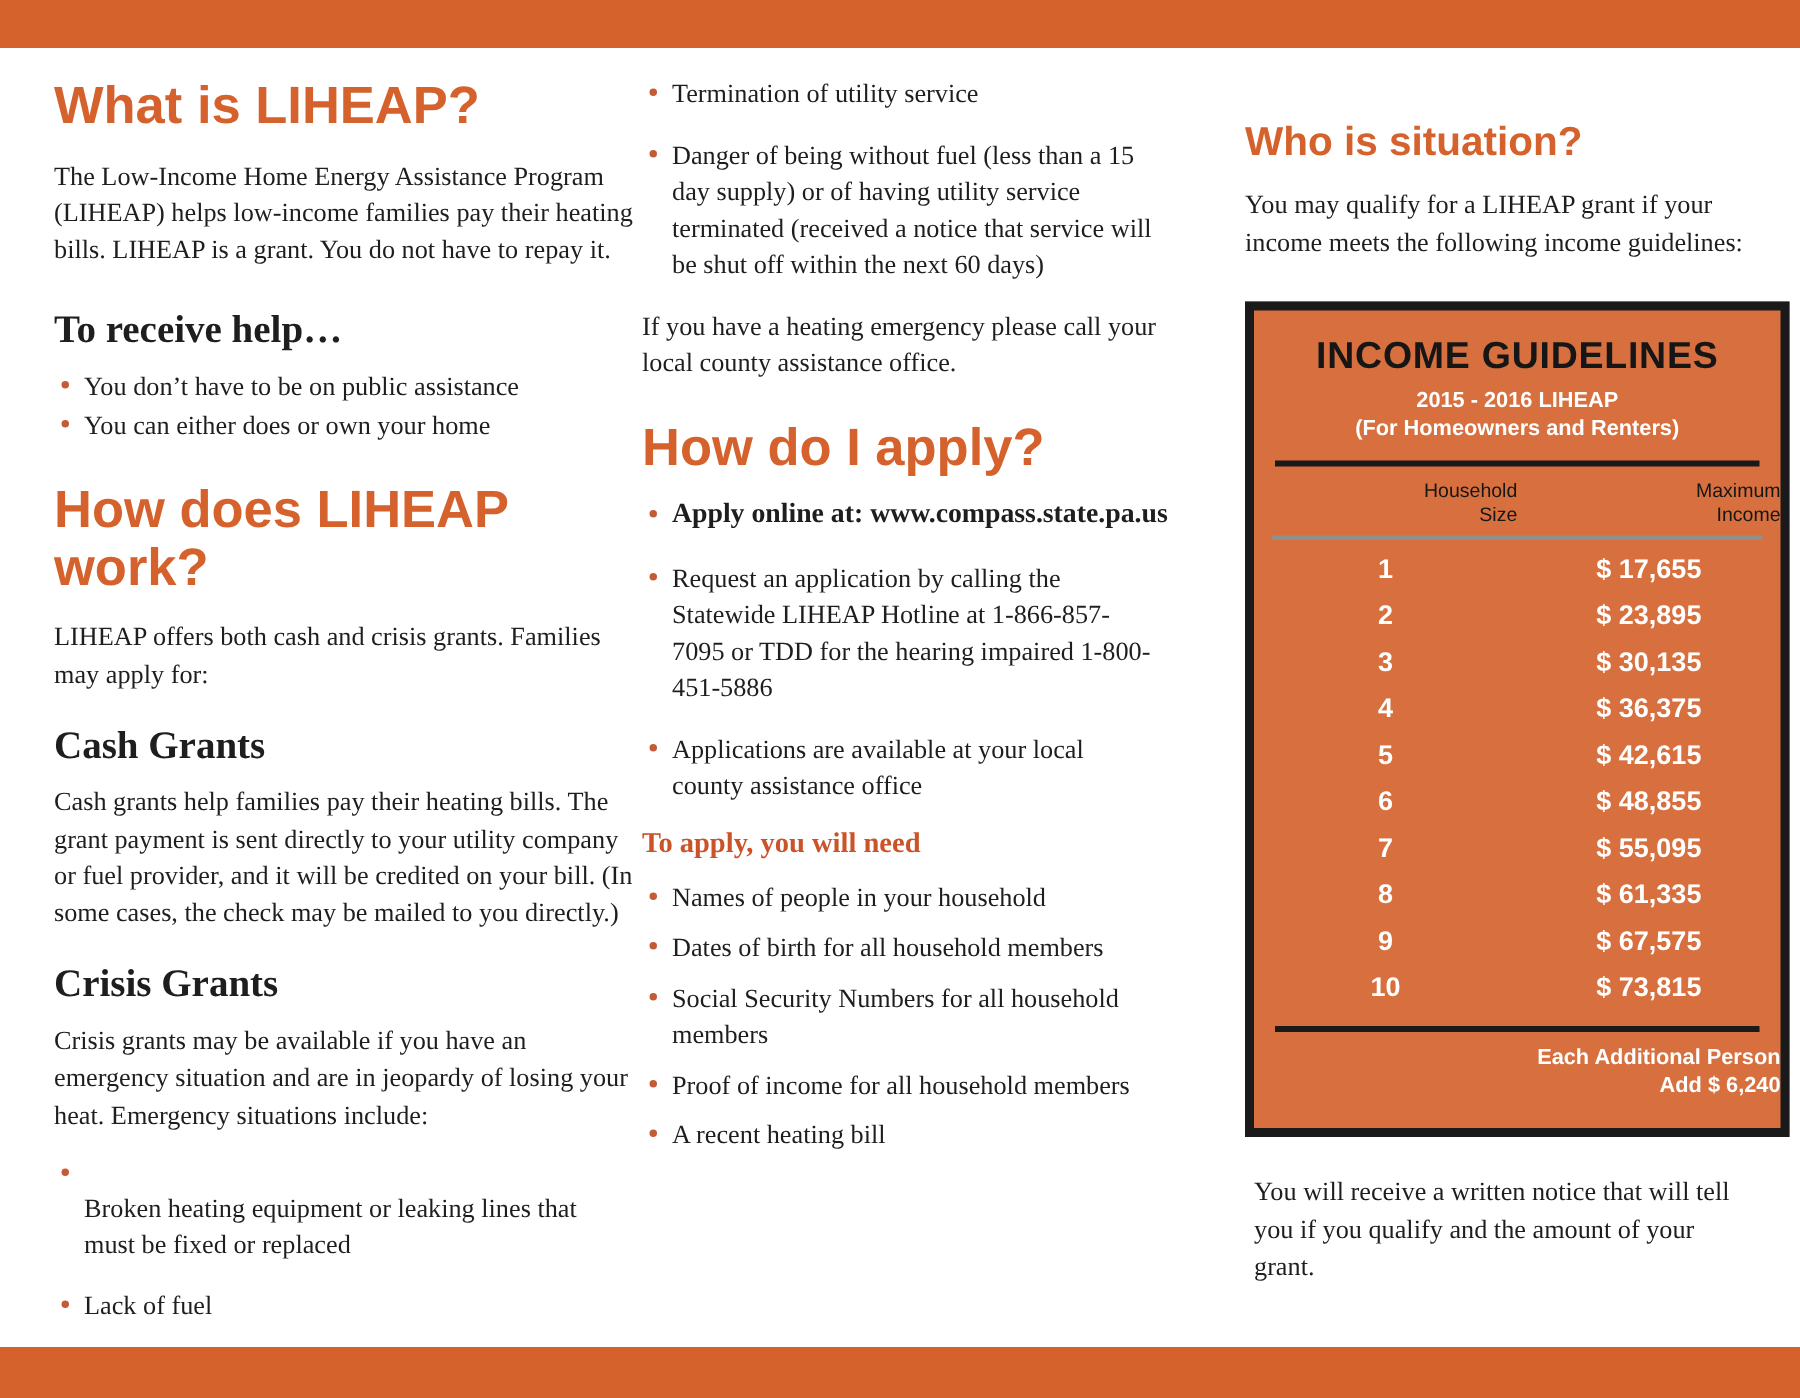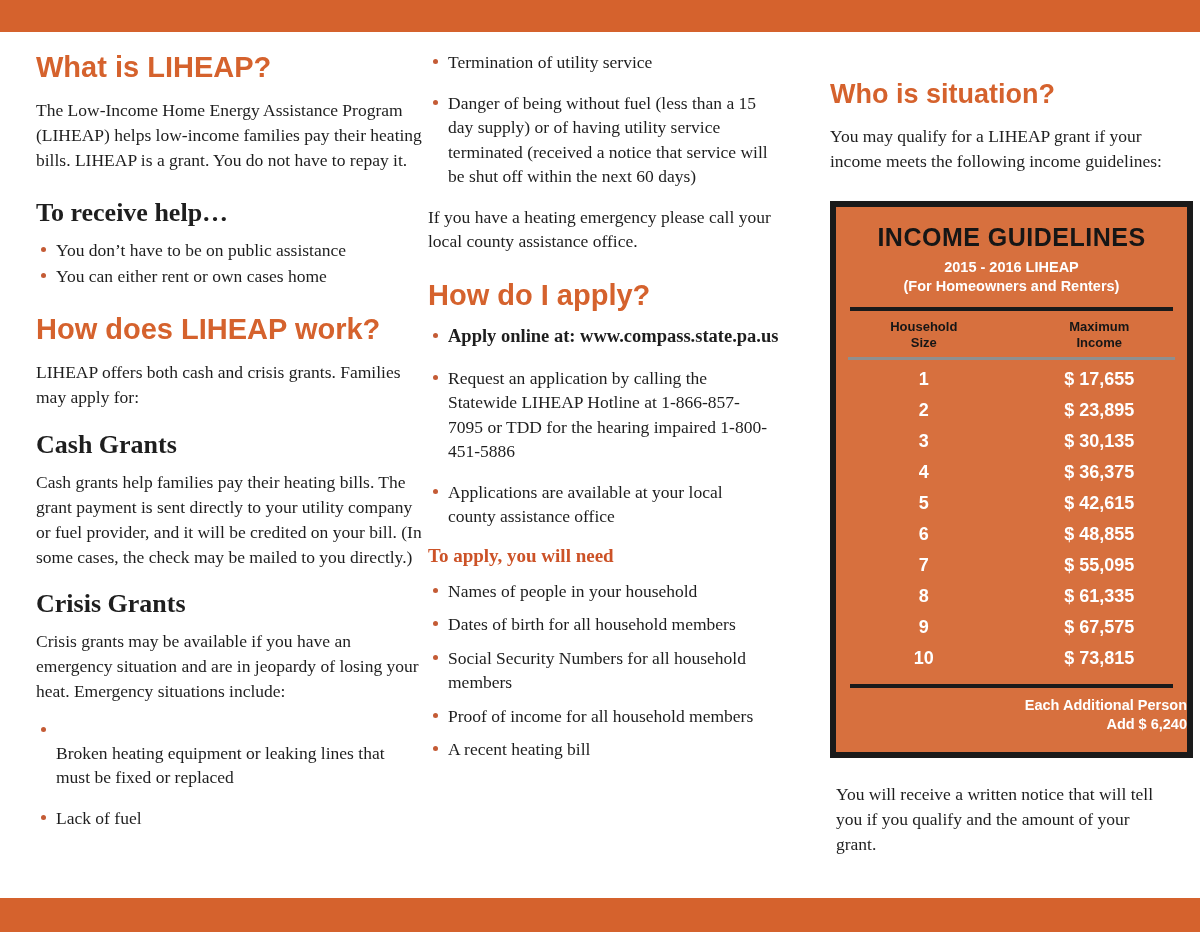--- a/index.html
+++ b/index.html
@@ -12,21 +12,21 @@
 
   .col { position: absolute; }
   .col-left   { left: 36px;  top: 52px; width: 392px; }
   .col-middle { left: 428px; top: 50px; width: 368px; }
   .col-right  { left: 830px; top: 80px; width: 342px; }
 
   .h-orange {
     font-family: "Liberation Sans", sans-serif;
     font-weight: bold;
     color: #d5622d;
-    font-size: 29px;
+    font-size: 35px;
     line-height: 1.1;
     margin-bottom: 14px;
   }
   .h-serif {
     font-family: "Liberation Serif", serif;
     font-weight: bold;
     color: #1e1e1e;
     font-size: 26px;
     margin-bottom: 10px;
   }
@@ -91,22 +91,22 @@
     font-weight: bold;
     font-size: 14.5px;
     color: #ffffff;
     line-height: 1.25;
   }
   .gl-hr-black { height: 4px; background: #1a1a1a; margin: 12px 14px 8px 14px; }
   .gl-hr-gray  { height: 3px; background: #8f8f8f; margin: 6px 12px 4px 12px; }
   .gl-headrow { display: flex; }
   .gl-headcell {
     flex: 1;
-    text-align: center;
-    font-weight: bold;
+    text-align: right;
+    font-weight: normal;
     font-size: 13px;
     color: #161616;
     line-height: 1.25;
   }
   .gl-row { display: flex; height: 31px; align-items: center; }
   .gl-cell {
     flex: 1;
     text-align: center;
     font-weight: bold;
     font-size: 18px;
@@ -133,21 +133,21 @@
   <p class="p">The Low-Income Home Energy Assistance Program (LIHEAP) helps low-income families pay their heating bills. LIHEAP is a grant. You do not have to repay it.</p>
 
   <div class="h-serif mt26">To receive help…</div>
   <ul class="bullets tight">
     <li>
         <span class="dot"></span>
         <span>You don’t have to be on public assistance</span>
       </li>
     <li>
         <span class="dot"></span>
-        <span>You can either rent or own cases home</span>
+        <span>You can either does or own your home</span>
       </li>
   </ul>
 
   <div class="h-orange mt26">How does LIHEAP work?</div>
   <p class="p">LIHEAP offers both cash and crisis grants. Families may apply for:</p>
 
   <div class="h-serif mt20">Cash Grants</div>
   <p class="p">Cash grants help families pay their heating bills.  The grant payment is sent directly to your utility company or fuel provider, and it will be credited on your bill.  (In some cases, the check may be mailed to you directly.)</p>
 
   <div class="h-serif mt20">Crisis Grants</div>

